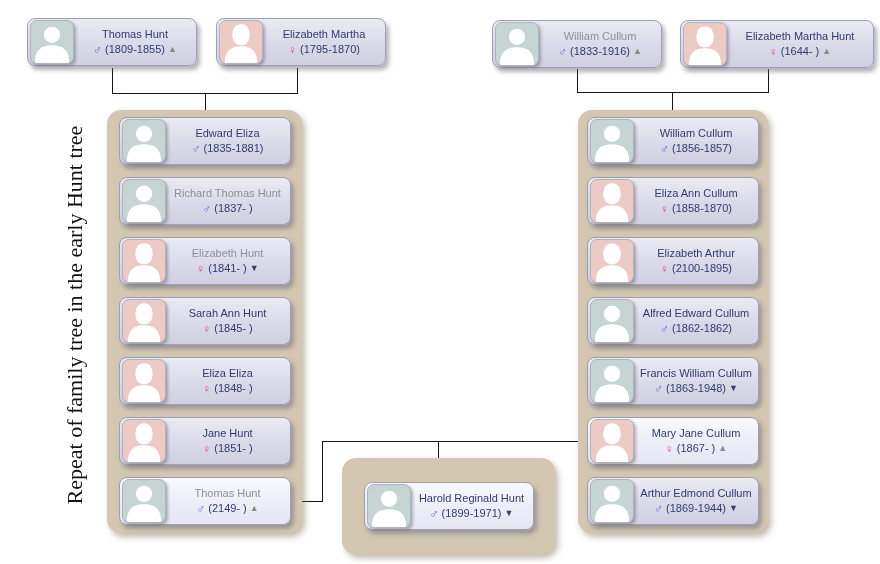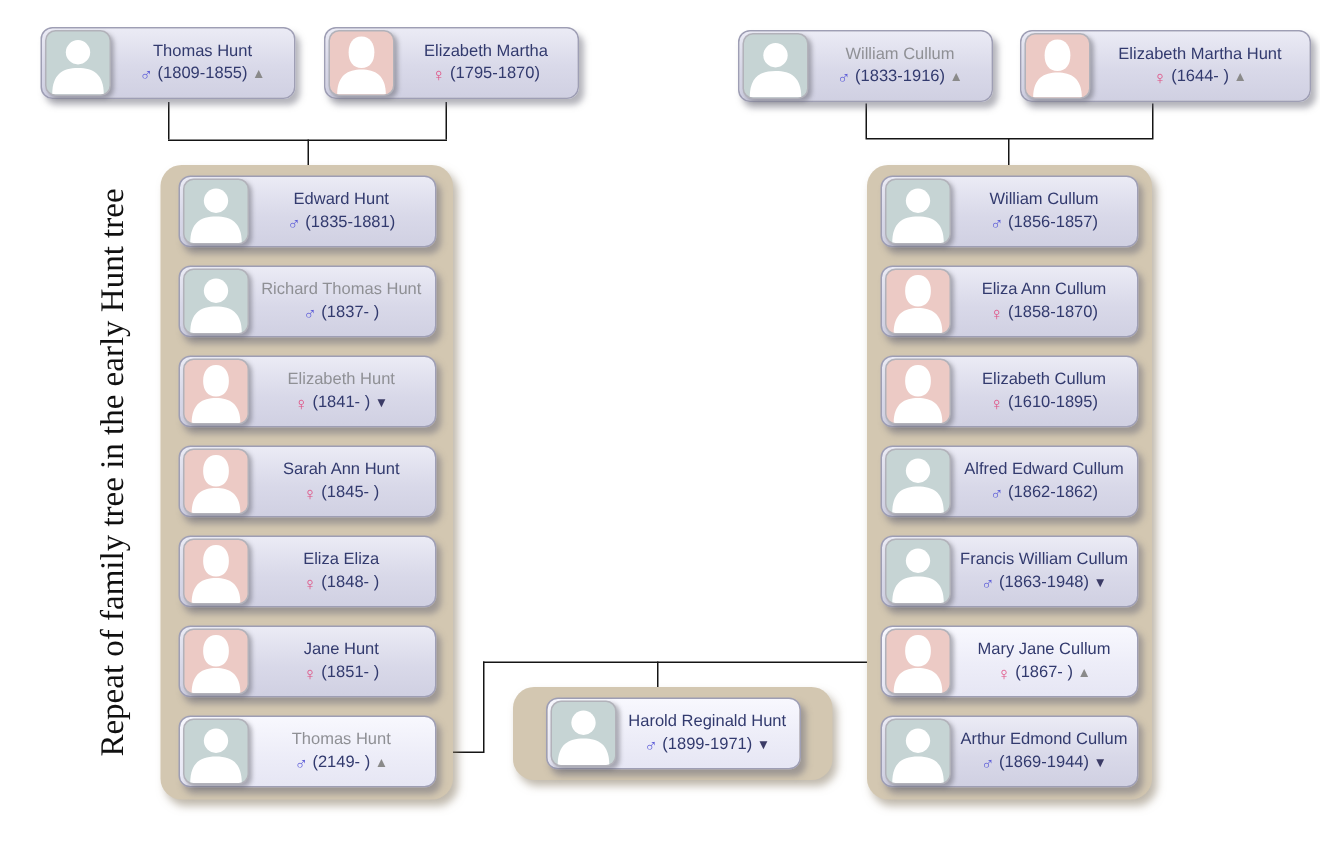--- a/index.html
+++ b/index.html
@@ -16,21 +16,21 @@
   }
   
   .group{
     position:absolute;background:#d3c7b1;border-radius:14px;
     box-shadow:3px 4px 6px rgba(140,128,105,.55);
     display:flex;flex-direction:column;align-items:center;
     gap:12px;padding:7px 0 8px 0;box-sizing:border-box;
   }
   #group-left{left:107px;top:110px;width:195px;}
   #group-right{left:578px;top:110px;width:190px;}
-  #group-bottom{left:342px;top:458px;width:213px;padding:7px 0;}
+  #group-bottom{left:342px;top:458px;width:213px;padding:24px 0;}
   
   .slot{position:absolute;}
   #slot-tl1{left:27px;top:18px;}
   #slot-tl2{left:200px;top:18px;margin-left:16px;}
   #slot-tr1{left:492px;top:20px;}
   #slot-tr2{left:680px;top:20px;}
   
   .person-card{
     position:relative;width:170px;height:48px;border-radius:8px;
     border:1px solid #9e9eb4;
@@ -166,21 +166,21 @@
 
   <div class="group" id="group-left">
       <div class="person-card">
         <div class="avatar male">
           <svg viewBox="0 0 44 44" xmlns="http://www.w3.org/2000/svg">
             <circle cx="22" cy="14.5" r="8.5" fill="#ffffff"></circle>
             <path d="M4 44 C4 30 11 25.5 22 25.5 C33 25.5 40 30 40 44 Z" fill="#ffffff"></path>
           </svg>
         </div>
         <div class="info">
-          <div class="p-name">Edward Hunt</div>
+          <div class="p-name">Edward Eliza</div>
           <div class="p-detail">
             <span class="glyph male">♂</span>
             <span>(1835-1881)</span>
           </div>
         </div>
       </div>
       <div class="person-card">
         <div class="avatar male">
           <svg viewBox="0 0 44 44" xmlns="http://www.w3.org/2000/svg">
             <circle cx="22" cy="14.5" r="8.5" fill="#ffffff"></circle>
@@ -305,24 +305,24 @@
         </div>
       </div>
       <div class="person-card">
         <div class="avatar female">
           <svg viewBox="0 0 44 44" xmlns="http://www.w3.org/2000/svg">
             <path d="M22 3.5 C28 3.5 31 8.5 31 14.5 C31 21 28 25.5 22 25.5 C16 25.5 13 21 13 14.5 C13 8.5 16 3.5 22 3.5 Z" fill="#ffffff"></path>
             <path d="M5 44 C5 30.5 12.5 26.5 22 26.5 C31.5 26.5 39 30.5 39 44 Z" fill="#ffffff"></path>
           </svg>
         </div>
         <div class="info">
-          <div class="p-name">Elizabeth Cullum</div>
-          <div class="p-detail">
-            <span class="glyph female">♀</span>
-            <span>(1610-1895)</span>
+          <div class="p-name">Elizabeth Arthur</div>
+          <div class="p-detail">
+            <span class="glyph female">♀</span>
+            <span>(2100-1895)</span>
           </div>
         </div>
       </div>
       <div class="person-card">
         <div class="avatar male">
           <svg viewBox="0 0 44 44" xmlns="http://www.w3.org/2000/svg">
             <circle cx="22" cy="14.5" r="8.5" fill="#ffffff"></circle>
             <path d="M4 44 C4 30 11 25.5 22 25.5 C33 25.5 40 30 40 44 Z" fill="#ffffff"></path>
           </svg>
         </div>

